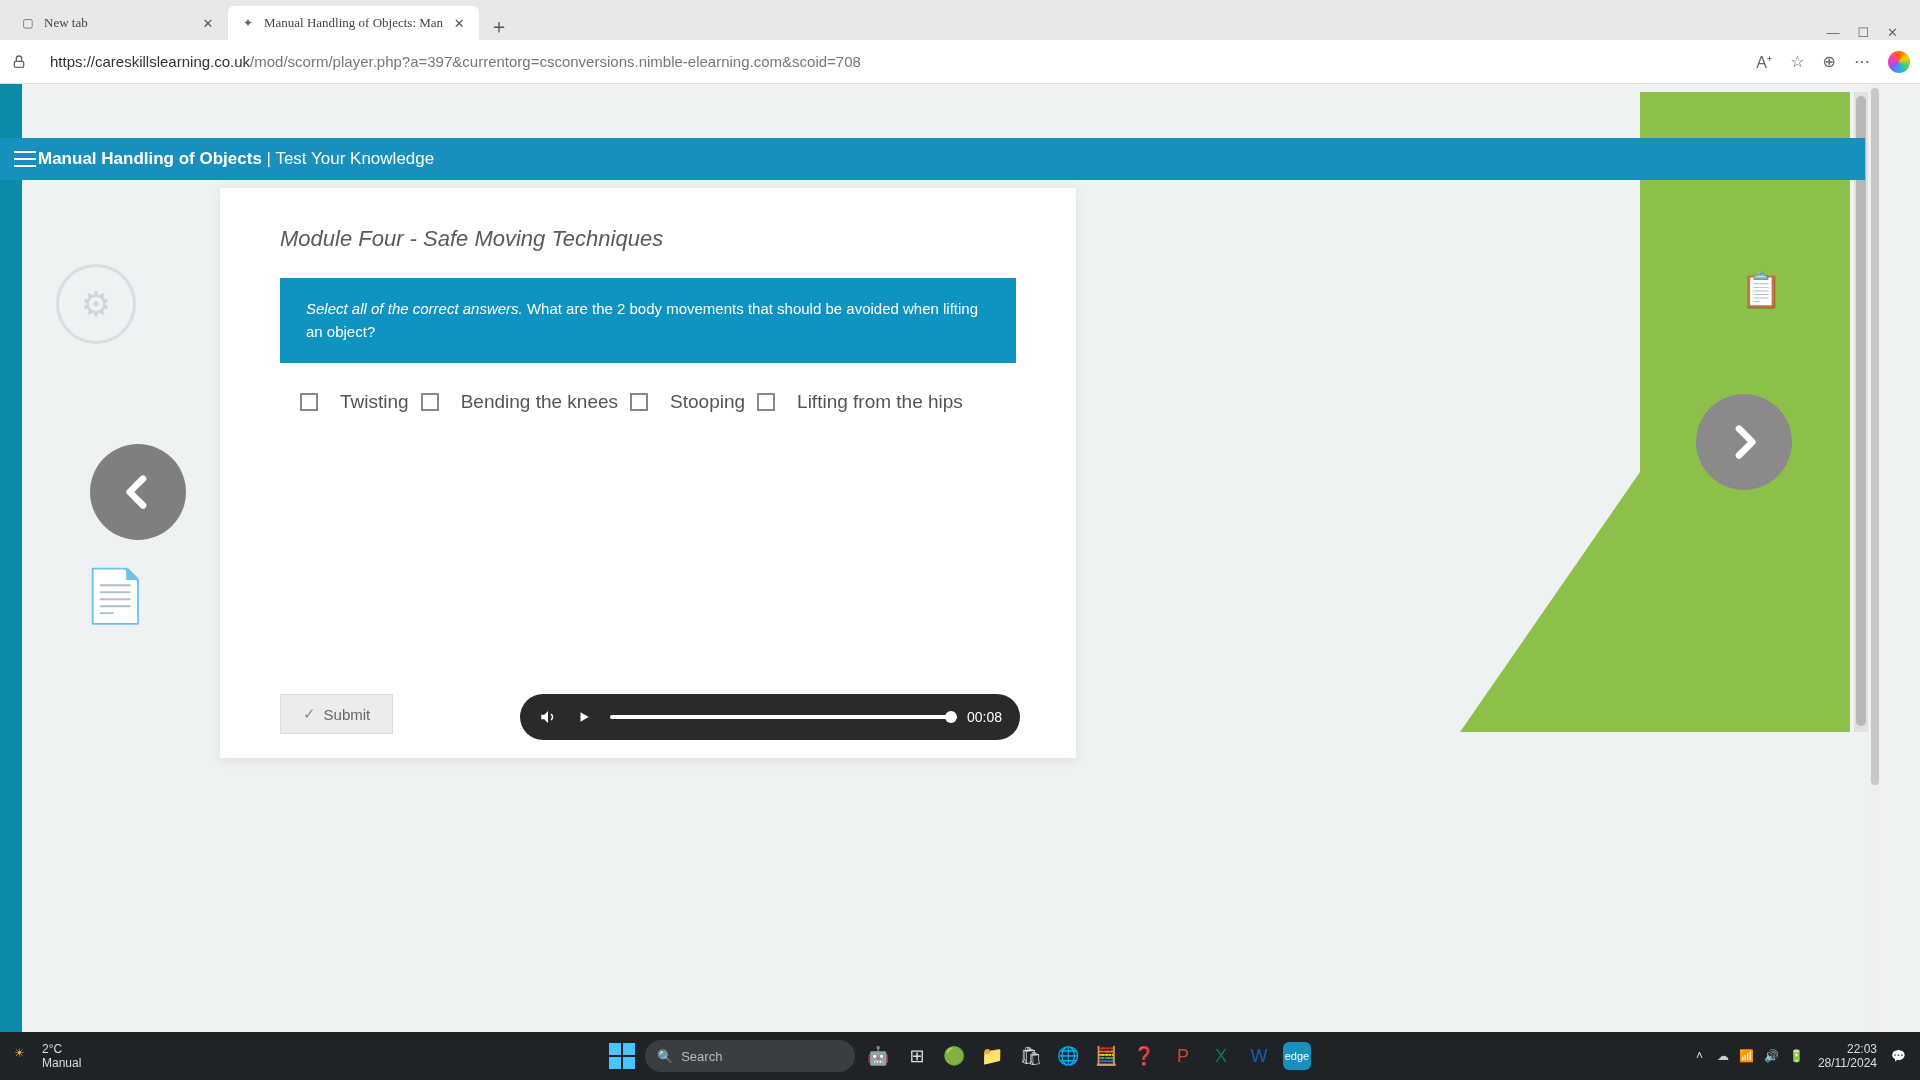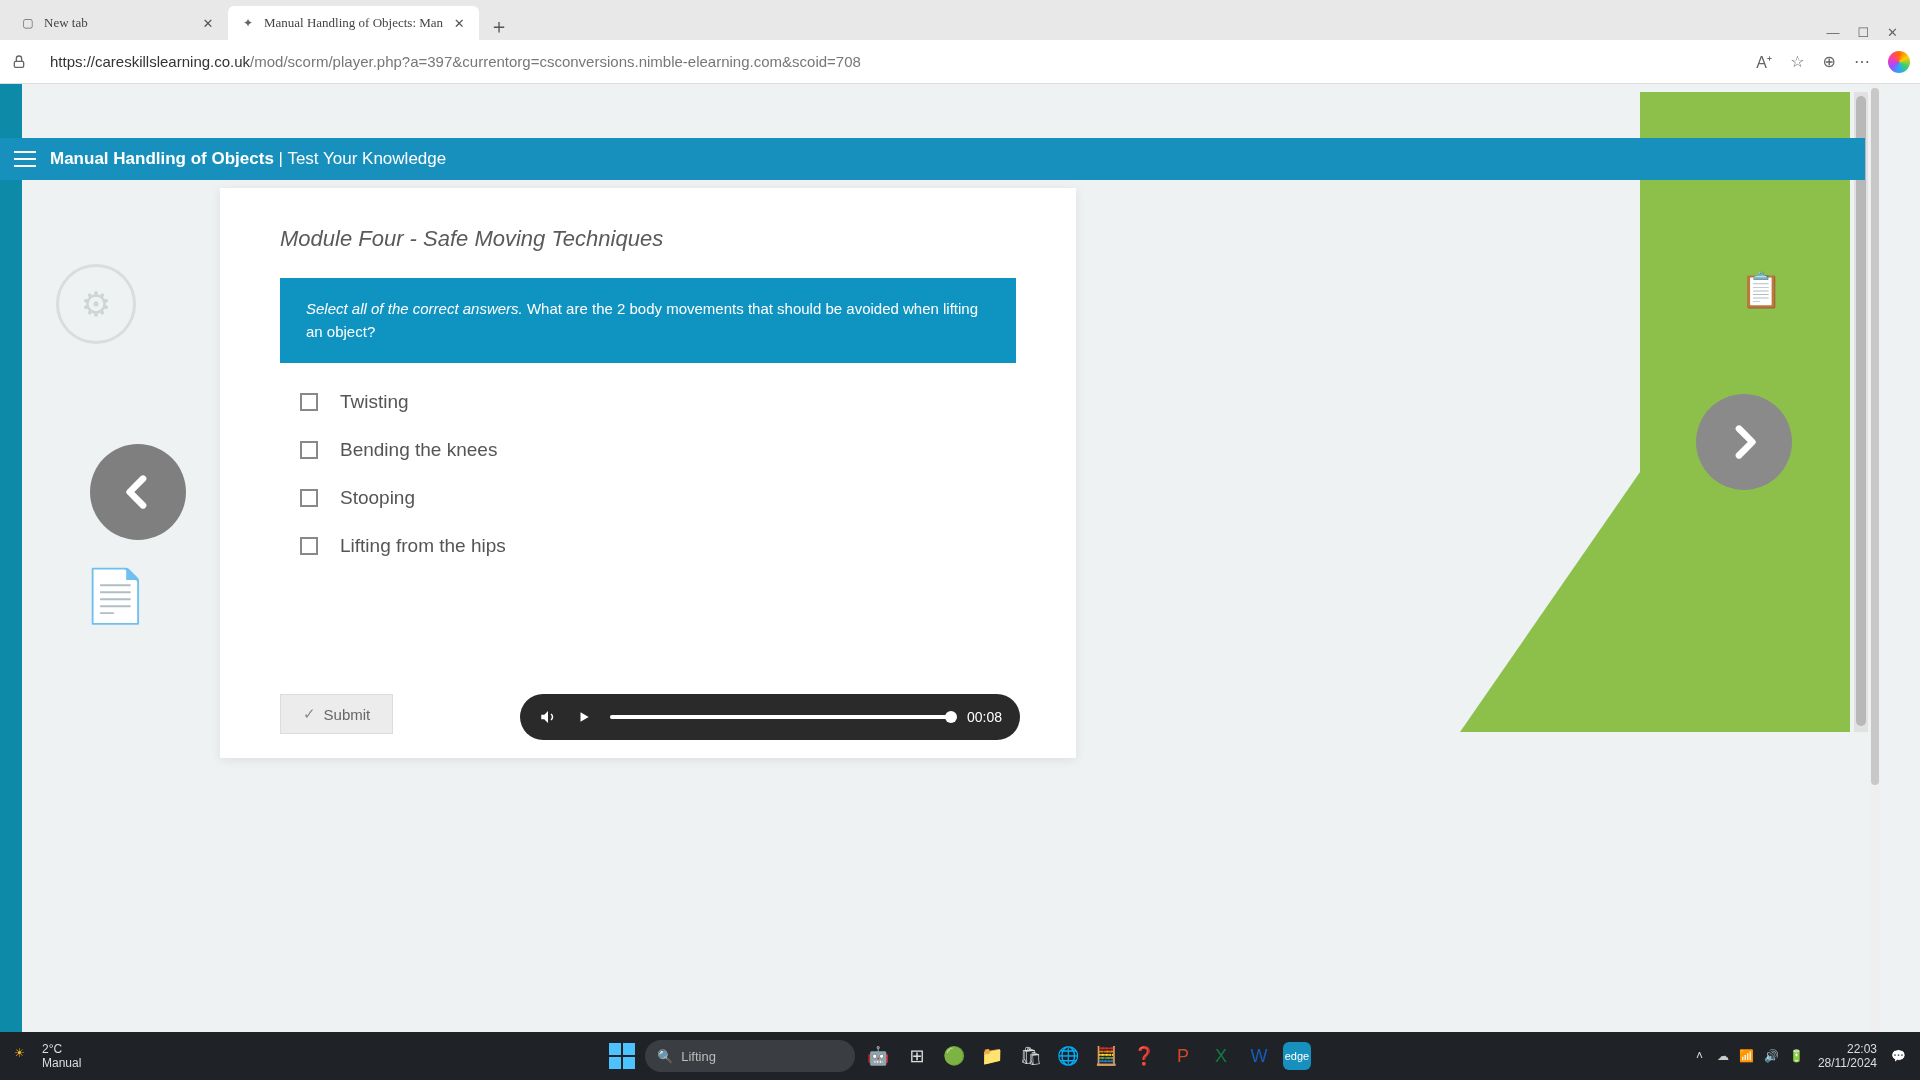--- a/index.html
+++ b/index.html
@@ -28,31 +28,31 @@
   .viewport { flex:1; position:relative; background:#eef2f3; overflow:hidden; }
   .teal-sidebar { position:absolute; left:0; top:0; width:22px; height:100%; background:#0d8aa8; }
   .green-panel { position:absolute; right:70px; top:8px; width:210px; height:640px; background:#8dc04b; }
   .green-panel::before { content:""; position:absolute; left:-180px; bottom:0; width:0; height:0; border-right:180px solid #8dc04b; border-top:260px solid transparent; }
   .vscroll { position:absolute; right:52px; top:8px; width:14px; height:640px; background:#e1e1e1; }
   .vscroll .thumb { position:absolute; top:4px; left:2px; width:10px; height:630px; background:#b8b8b8; border-radius:5px; }
   .vscroll2 { position:absolute; right:40px; top:0; width:10px; height:100%; background:#efefef; }
   .vscroll2 .thumb { position:absolute; top:4px; left:1px; width:8px; height:70%; background:#c8c8c8; border-radius:4px; }
   
   
-  .course-bar { position:absolute; left:0; top:54px; right:55px; height:42px; background:#1890bd; display:flex; align-items:center; color:#fff; font-size:17px; padding:0 14px; gap:14px; }
+  .course-bar { position:absolute; left:0; top:54px; right:55px; height:42px; background:#1890bd; display:flex; align-items:center; color:#fff; font-size:17px; padding:0 14px; gap:2px; }
   .hamburger { width:22px; height:16px; display:flex; flex-direction:column; justify-content:space-between; cursor:pointer; }
   .hamburger span { height:2px; background:#fff; display:block; }
   .course-title b { font-weight:700; }
   
   
   .card { position:absolute; left:220px; top:104px; width:856px; height:570px; background:#fff; box-shadow:0 2px 10px rgba(0,0,0,0.08); padding:38px 60px 20px; }
   .module-title { font-size:22px; font-style:italic; color:#5a5a5a; margin-bottom:26px; }
   .question-box { background:#0f94c2; color:#fff; padding:20px 26px; font-size:15px; line-height:1.5; margin-bottom:28px; }
   .question-box em { font-style:italic; }
-  .answers { display:flex; flex-direction:column; gap:26px; padding-left:20px; }
+  .answers { display:flex; flex-direction:row; gap:12px; padding-left:20px; }
   .answer { display:flex; align-items:center; gap:22px; cursor:pointer; }
   .chk { width:18px; height:18px; border:2px solid #888; background:#fff; flex-shrink:0; }
   .answer-label { font-size:19px; color:#555; }
   
   .submit-btn { position:absolute; bottom:24px; left:60px; padding:10px 22px; background:#ececec; border:1px solid #dcdcdc; color:#666; font-size:15px; display:flex; align-items:center; gap:8px; cursor:pointer; }
   .check-mark { color:#888; }
   
   
   .audio-bar { position:absolute; bottom:18px; left:300px; width:500px; height:46px; background:#2a2a2a; border-radius:24px; display:flex; align-items:center; padding:4px 18px; gap:16px; color:#fff; font-size:14px; }
   .audio-btn { width:20px; height:20px; display:flex; align-items:center; justify-content:center; cursor:pointer; color:#fff; }
@@ -222,21 +222,21 @@
 
       <div class="tb-center">
         <div class="start">
             <span></span>
             <span></span>
             <span></span>
             <span></span>
           </div>
         <div class="search-pill">
           <span>🔍</span>
-          <span>Lifting</span>
+          <span>Search</span>
         </div>
         <span class="tb-icon">🤖</span>
         <span class="tb-icon">⊞</span>
         <span class="tb-icon" style="color:#25d366;">🟢</span>
         <span class="tb-icon">📁</span>
         <span class="tb-icon">🛍</span>
         <span class="tb-icon">🌐</span>
         <span class="tb-icon">🧮</span>
         <span class="tb-icon" style="color:#2aa6ff;">❓</span>
         <span class="tb-icon" style="color:#d24726;">P</span>

